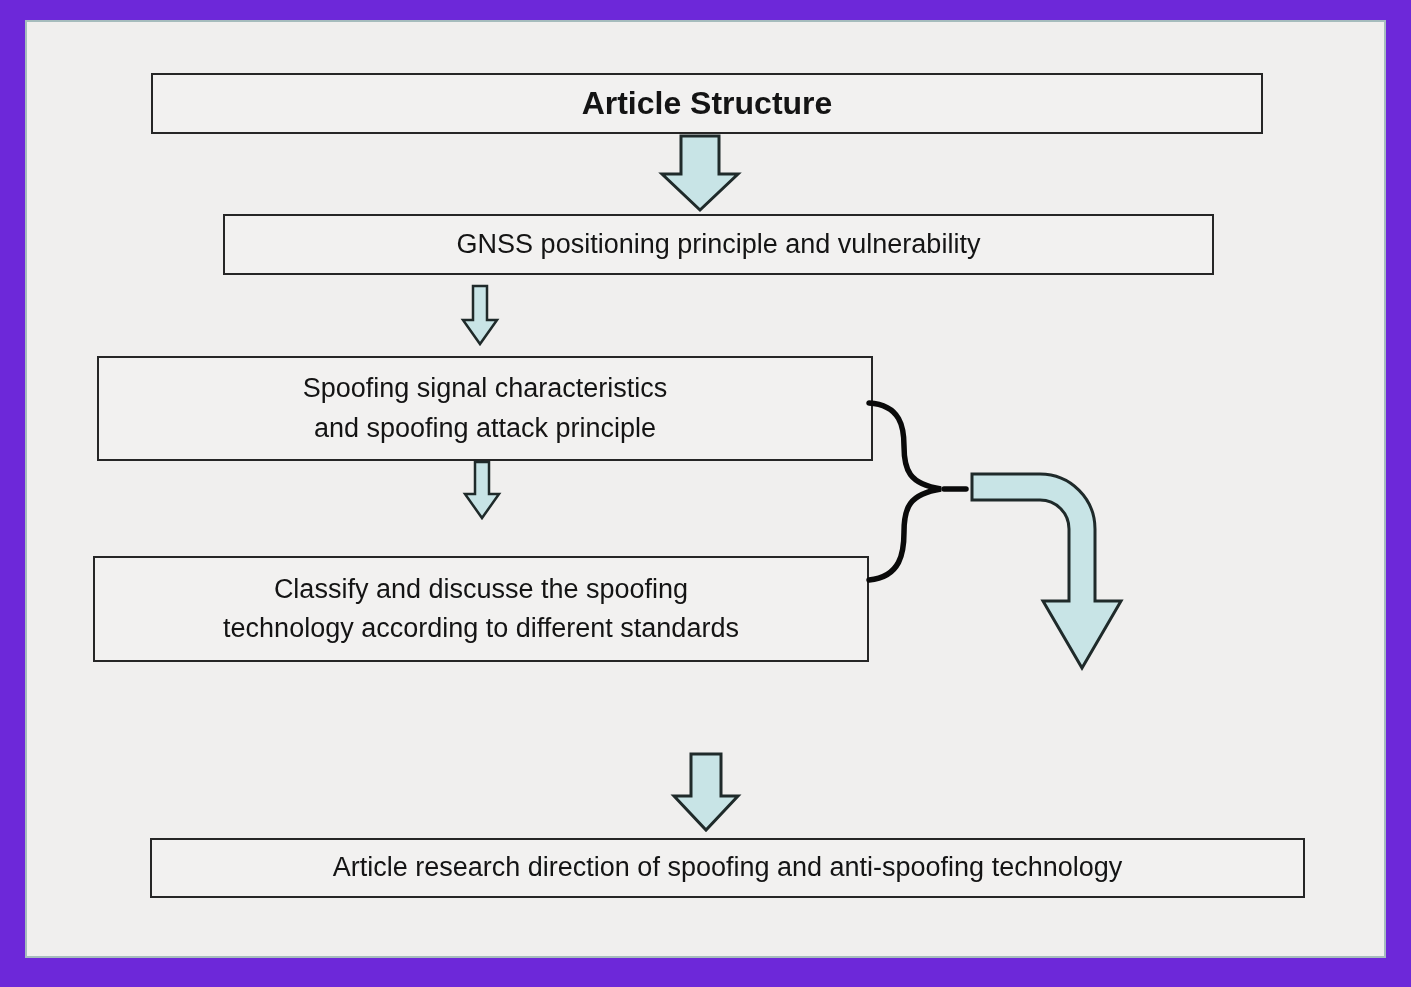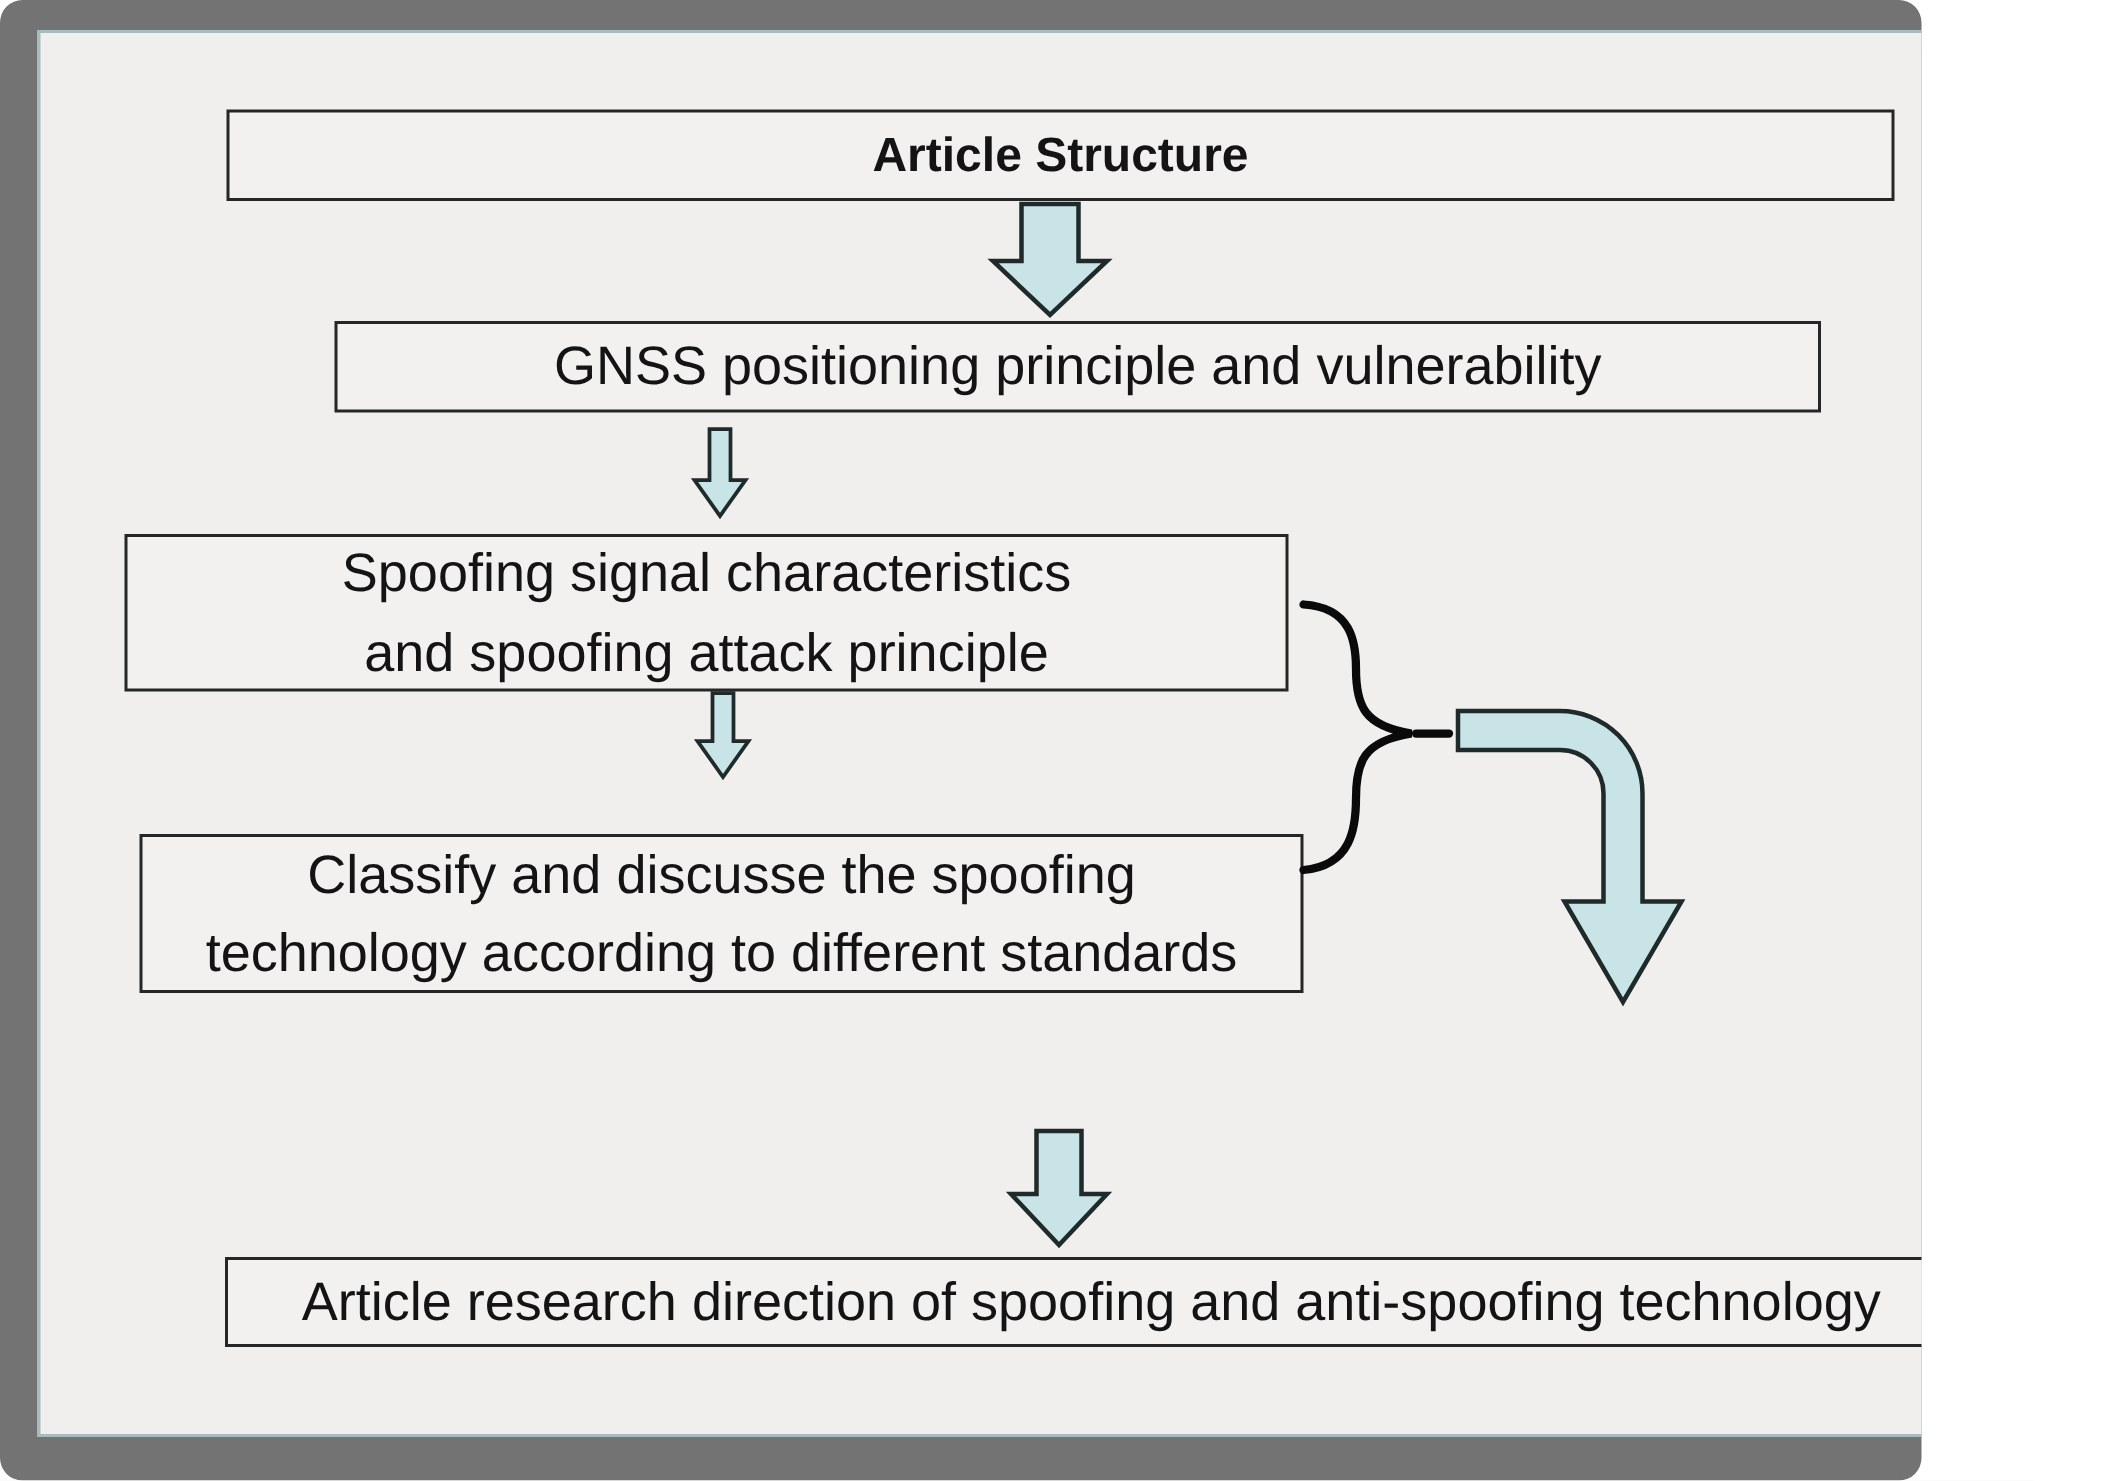--- a/index.html
+++ b/index.html
@@ -1,39 +1,38 @@
 <!DOCTYPE html>
 <html style="--arrow-fill: #c8e4e6; --arrow-stroke: #1f2a2a; --box-bg: #f2f1f0; --box-border: #262626; --frame-bg: #f0efee; --frame-border: #a6bcbd; --brace-stroke: #0a0a0a; --text: #141414;"><head>
 <meta charset="utf-8">
 <style>
   html,body{margin:0;padding:0;background:#ffffff;}
   body{font-family:"Liberation Sans", sans-serif;}
   .canvas{
-    position:relative;width:1281px;height:987px;background:#737373;overflow:hidden;
+    position:relative;width:1411px;height:987px;background:#6d28d9;overflow:hidden;
     color:var(--text,#141414);
-    border-radius:15px;
   }
   .frame{
     position:absolute;left:25px;top:20px;width:1361px;height:938px;
     background:var(--frame-bg,#f0efee);
     border:2px solid var(--frame-border,#a6bcbd);
     box-sizing:border-box;
   }
   .overlay{position:absolute;left:0;top:0;width:1411px;height:987px;pointer-events:none;}
   .box{
     position:absolute;display:flex;align-items:center;justify-content:center;
     text-align:center;box-sizing:border-box;
     background:var(--box-bg,#f2f1f0);
     border:2px solid var(--box-border,#262626);
-    font-size:36px;line-height:1.45;
+    font-size:27px;line-height:1.45;
   }
   .box-label{white-space:pre-line;display:block;width:100%;}
   .b-article{left:151px;top:73px;width:1112px;height:61px;font-weight:bold;font-size:32px;}
   .b-gnss{left:223px;top:214px;width:991px;height:61px;}
-  .b-spoofing{left:83px;top:356px;width:776px;height:105px;}
+  .b-spoofing{left:97px;top:356px;width:776px;height:105px;}
   .b-classify{left:93px;top:520px;width:776px;height:106px;margin-top:36px;}
   .b-new{left:478px;top:685px;width:803px;height:58px;}
   .b-future{left:150px;top:838px;width:1155px;height:60px;}
   .arrow{
     fill:var(--arrow-fill,#c8e4e6);
     stroke:var(--arrow-stroke,#1f2a2a);
     stroke-width:3;stroke-linejoin:miter;
   }
   .arrow-thin{stroke-width:2.5;}
   .brace{

